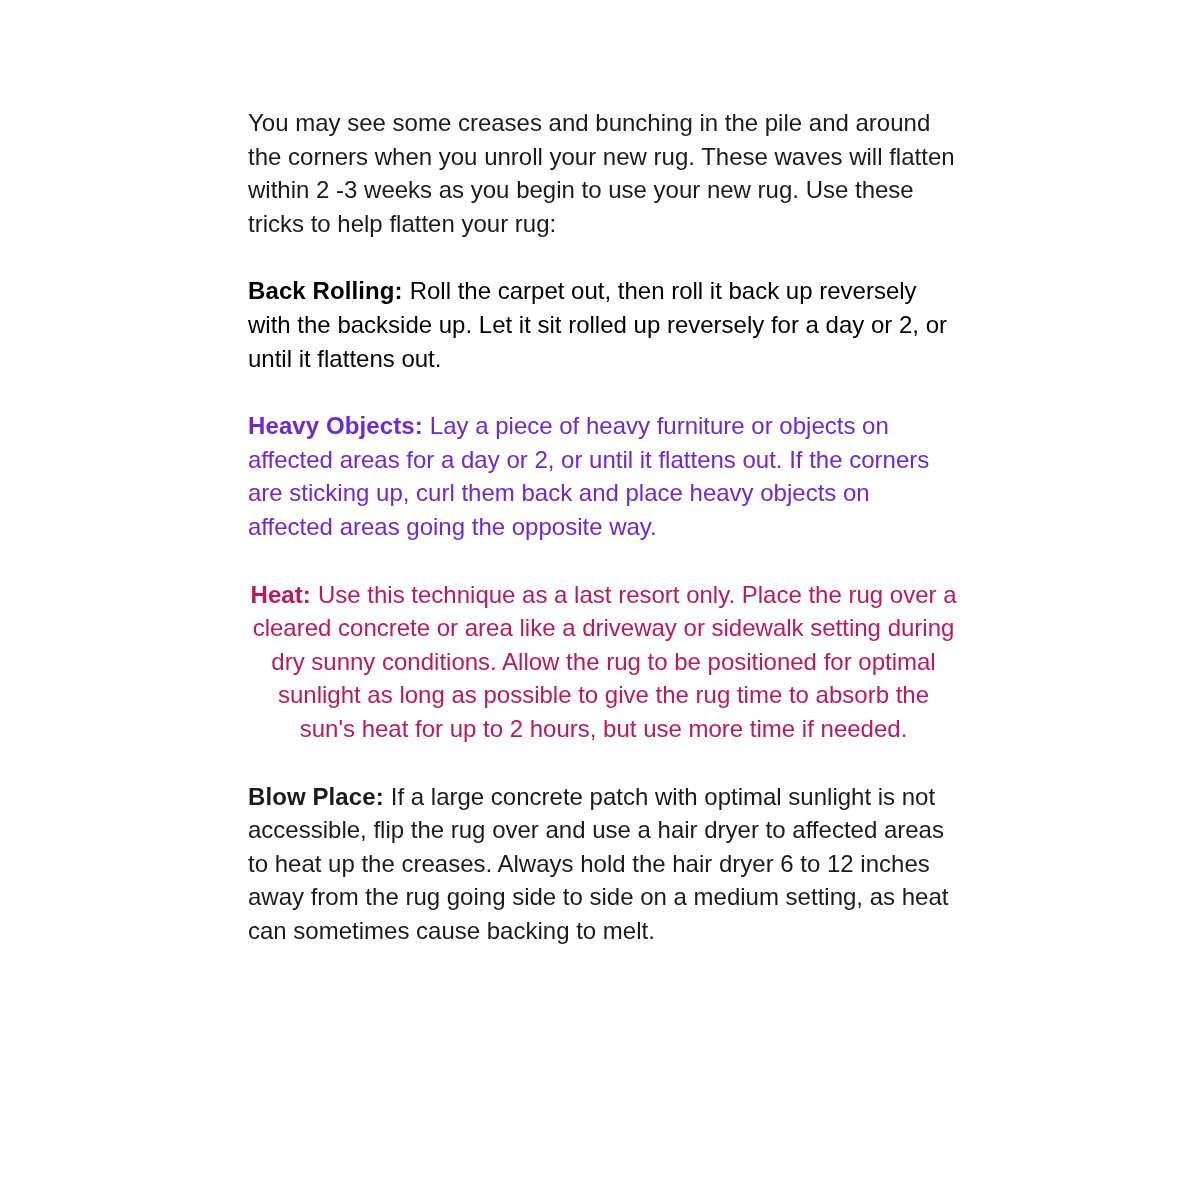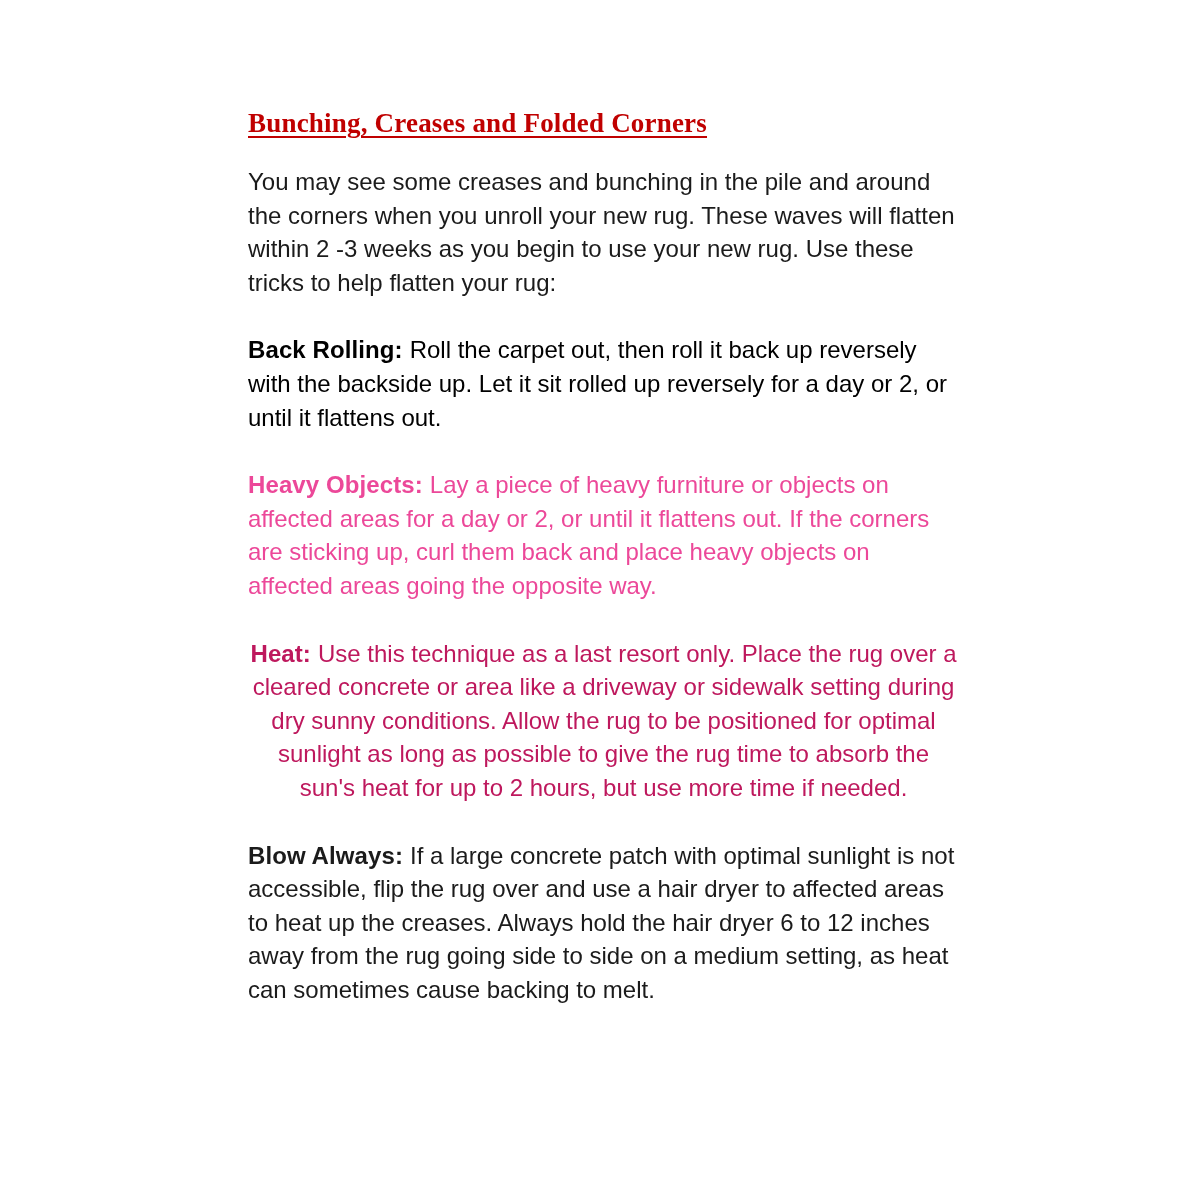--- a/index.html
+++ b/index.html
@@ -52,34 +52,33 @@
     margin-right: 7px;
     letter-spacing: 0.1px;
   }
 </style>
 </head>
 <body style="background: rgb(255, 255, 255);">
 
 <div class="page">
   <div class="content">
 
-    <h1 class="doc-heading" style="color: rgb(192, 0, 0); text-decoration-color: rgb(192, 0, 0);">Bunching, Creases and Folded Corners</h1>
 
     <p class="doc-par" style="color: rgb(27, 27, 27);">You may see some creases and bunching in the pile and around the corners when you unroll your new rug. These waves will flatten within 2 -3 weeks as you begin to use your new rug. Use these tricks to help flatten your rug:</p>
 
     <p class="doc-par" style="color: #000000;">
       <span class="lead">Back Rolling:</span><span>Roll the carpet out, then roll it back up reversely with the backside up. Let it sit rolled up reversely for a day or 2, or until it flattens out.</span>
     </p>
 
-    <p class="doc-par" style="color: #ec4899;">
+    <p class="doc-par" style="color: #6d28d9;">
       <span class="lead">Heavy Objects:</span><span>Lay a piece of heavy furniture or objects on affected areas for a day or 2, or until it flattens out. If the corners are sticking up, curl them back and place heavy objects on affected areas going the opposite way.</span>
     </p>
 
     <p class="doc-par" style="color: #be185d; text-align: center;">
       <span class="lead">Heat:</span><span>Use this technique as a last resort only. Place the rug over a cleared concrete or area like a driveway or sidewalk setting during dry sunny conditions. Allow the rug to be positioned for optimal sunlight as long as possible to give the rug time to absorb the sun's heat for up to 2 hours, but use more time if needed.</span>
     </p>
 
     <p class="doc-par" style="color: rgb(27, 27, 27);">
-      <span class="lead">Blow Always:</span><span>If a large concrete patch with optimal sunlight is not accessible, flip the rug over and use a hair dryer to affected areas to heat up the creases. Always hold the hair dryer 6 to 12 inches away from the rug going side to side on a medium setting, as heat can sometimes cause backing to melt.</span>
+      <span class="lead">Blow Place:</span><span>If a large concrete patch with optimal sunlight is not accessible, flip the rug over and use a hair dryer to affected areas to heat up the creases. Always hold the hair dryer 6 to 12 inches away from the rug going side to side on a medium setting, as heat can sometimes cause backing to melt.</span>
     </p>
 
   </div>
 </div>
 
 </body></html>

